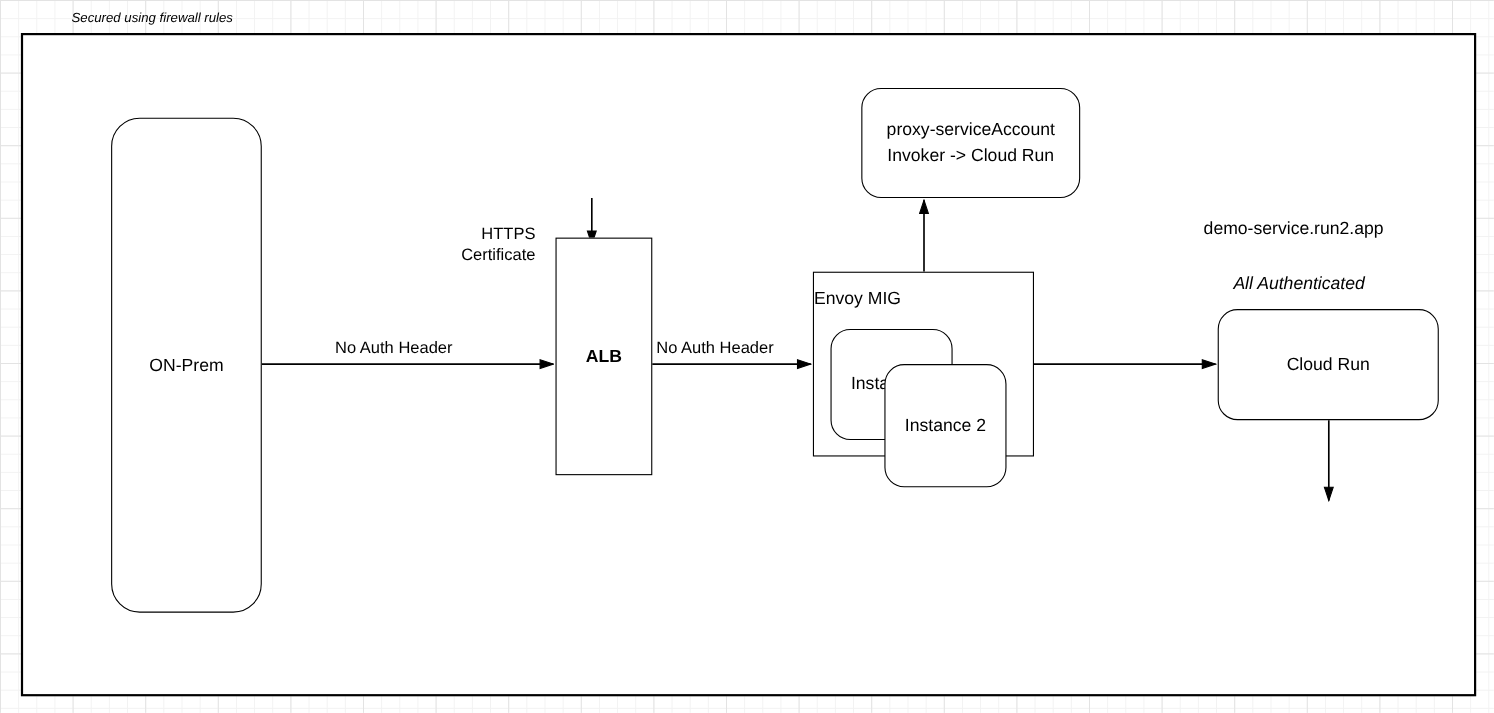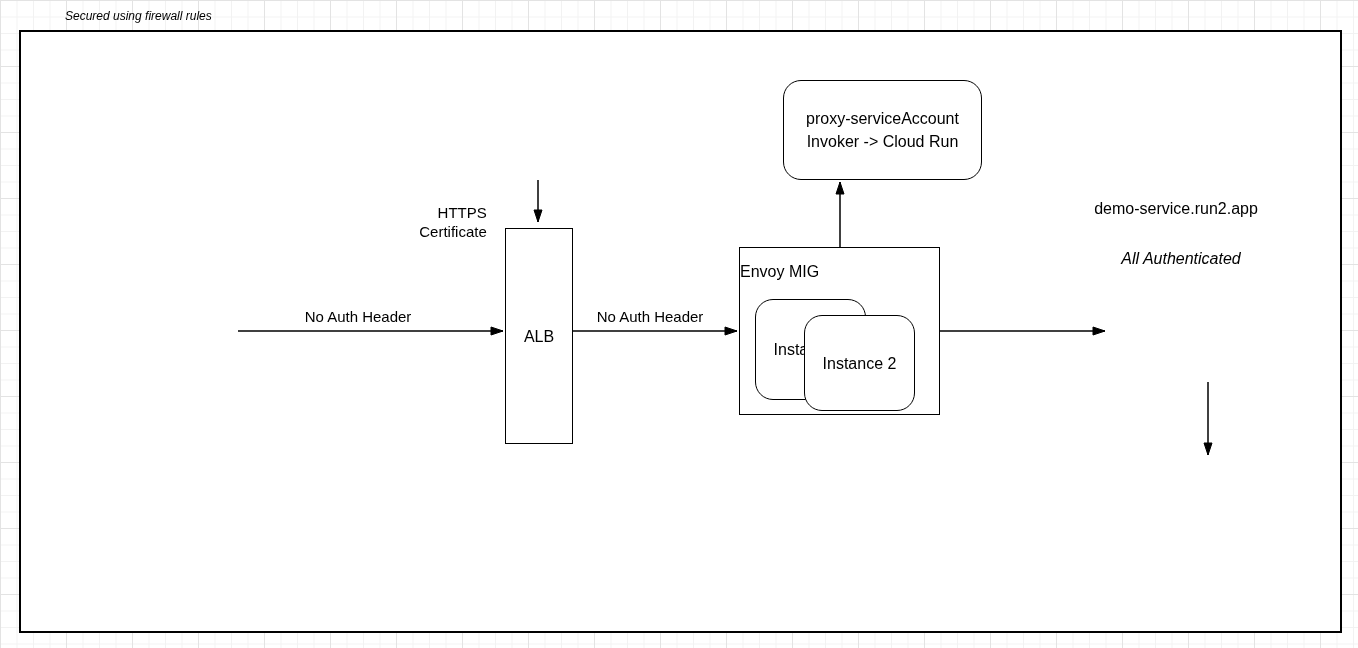--- a/index.html
+++ b/index.html
@@ -35,25 +35,25 @@
   .node {
     position: absolute; background: #ffffff; border: 1.5px solid #000000;
     display: flex; align-items: center; justify-content: center;
     text-align: center; font-size: 16px; line-height: 23px;
     white-space: pre-line;
   }
   .rounded { border-radius: 18px; }
 
   #on-prem   { left: 101px; top: 107px; width: 137px; height: 450px; border-radius: 26px; }
   #dns       { left: 437px; top:  81px; width: 200px; height:  99px; }
-  #alb       { left: 505px; top: 228px; width:  68px; height: 216px; }
+  #alb       { left: 505px; top: 216px; width:  88px; height: 216px; font-weight: bold; }
   #proxy-sa  { left: 739px; top:  80px; width: 199px; height: 100px; margin-left: 44px; }
   #envoy-mig { left: 739px; top: 247px; width: 201px; height: 168px; }
   #instance1 { left: 755px; top: 299px; width: 111px; height: 101px; z-index: 2; }
-  #instance2 { left: 804px; top: 315px; width: 111px; height: 96px; z-index: 3; }
+  #instance2 { left: 804px; top: 331px; width: 111px; height: 112px; z-index: 3; }
   #cloud-run { left: 1107px; top: 281px; width: 201px; height: 101px; }
   #iam       { left: 1107px; top: 457px; width: 201px; height: 100px; }
 
   .mig-title {
     position: absolute; top: 12px; left: 0; width: 100%;
     text-align: left; font-size: 16px;
   }
 
   .lbl {
     position: absolute; transform: translate(-50%, -50%);
@@ -83,20 +83,23 @@
       </marker>
     </defs>
     <line x1="238" y1="331" x2="503" y2="331" marker-end="url(#arrow)"></line>
     <line x1="538" y1="180" x2="538" y2="222" marker-end="url(#arrow)"></line>
     <line x1="573" y1="331" x2="737" y2="331" marker-end="url(#arrow)"></line>
     <line x1="840" y1="247" x2="840" y2="182" marker-end="url(#arrow)"></line>
     <line x1="940" y1="331" x2="1105" y2="331" marker-end="url(#arrow)"></line>
     <line x1="1208" y1="382" x2="1208" y2="455" marker-end="url(#arrow)"></line>
   </svg>
 
+  <div class="node" id="on-prem">
+    <span>ON-Prem</span>
+  </div>
 
 
   <div class="node" id="alb">
     <span>ALB</span>
   </div>
 
   <div class="node rounded" id="proxy-sa">
     <span>proxy-serviceAccount
 Invoker -&gt; Cloud Run</span>
   </div>
@@ -106,20 +109,23 @@
   </div>
 
   <div class="node rounded" id="instance1">
     <span>Instance 1</span>
   </div>
 
   <div class="node rounded" id="instance2">
     <span>Instance 2</span>
   </div>
 
+  <div class="node rounded" id="cloud-run">
+    <span>Cloud Run</span>
+  </div>
 
 
   <div class="lbl" id="lbl-https">HTTPS
 Certificate</div>
 
   <div class="lbl" id="lbl-noauth1">No Auth Header</div>
 
   <div class="lbl" id="lbl-noauth2">No Auth Header</div>
 
 

